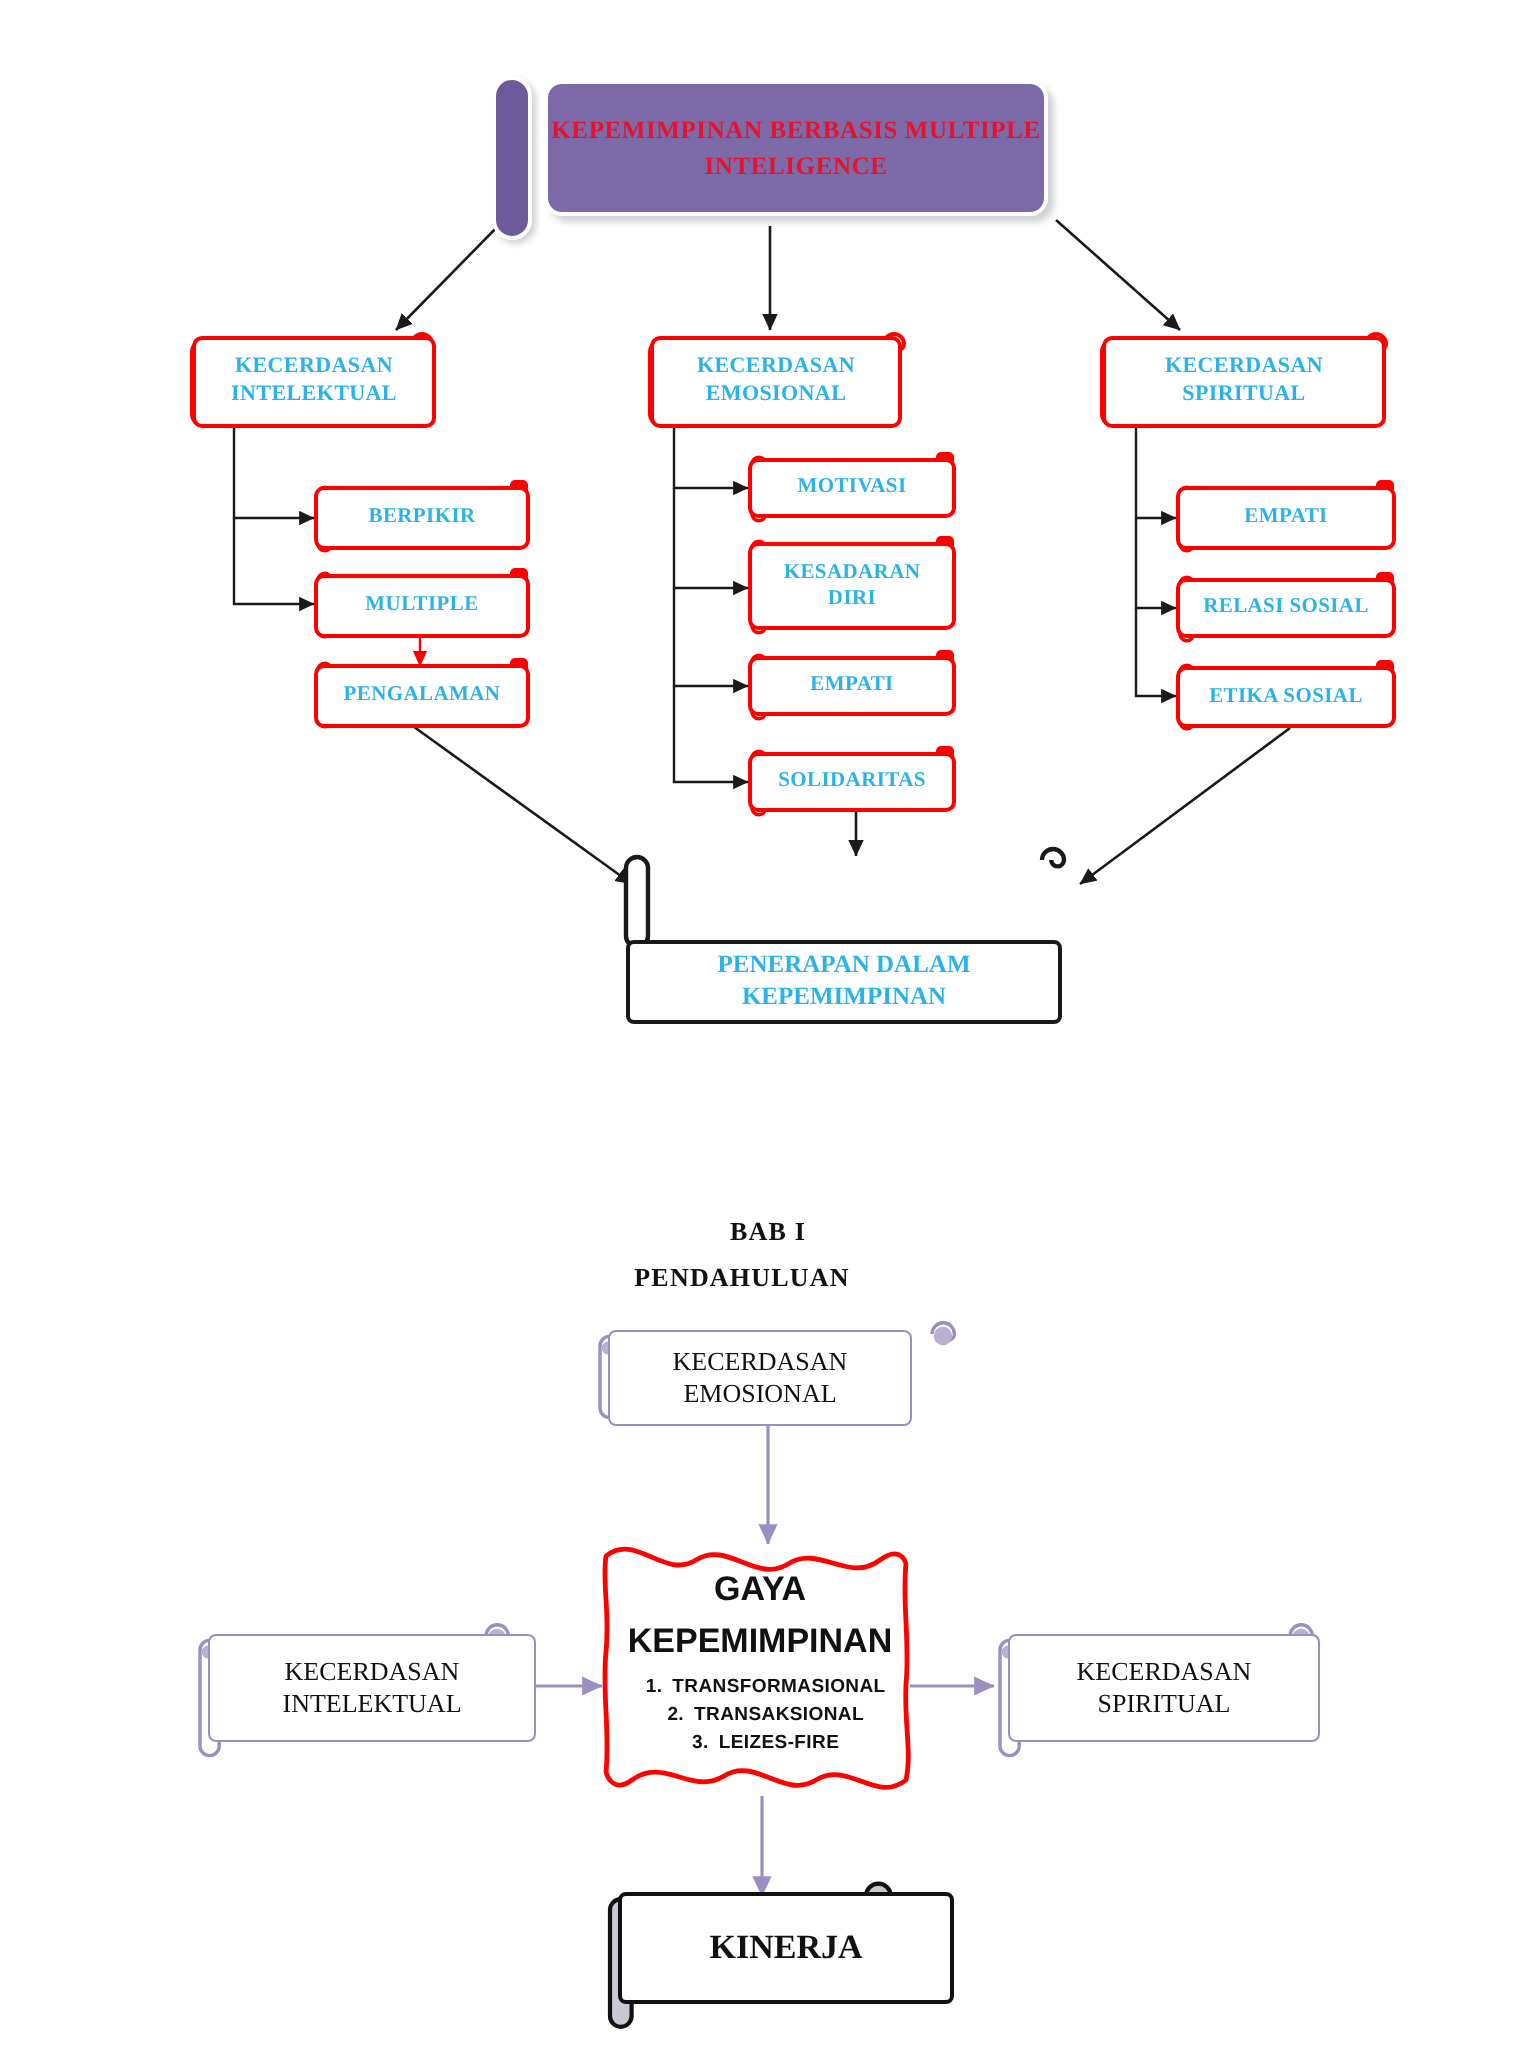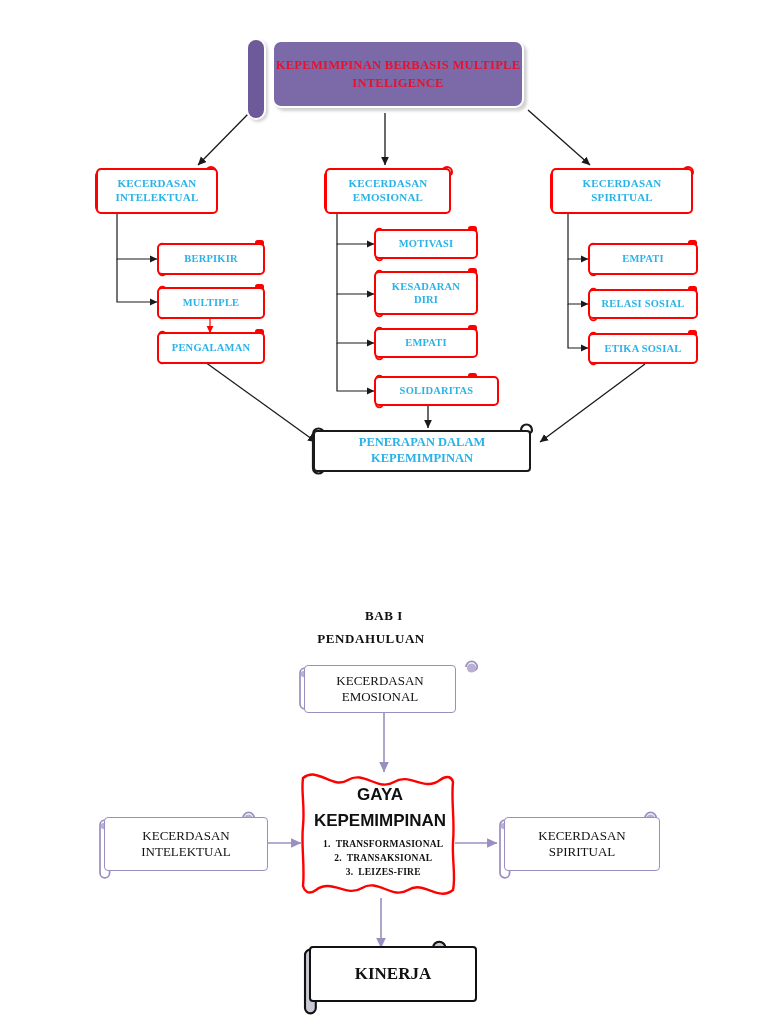--- a/index.html
+++ b/index.html
@@ -85,20 +85,21 @@
     box-shadow: 2px 2px 3px rgba(0,0,0,0.18);
   }
   
   .black-box {
     border: 2.5px solid #1a1a1a;
     border-radius: 4px;
     color: #2ab3e8;
     font-weight: bold;
     font-size: 12.5px;
     background: #ffffff;
+    margin-top: 40px;
   }
   
   .purple-box {
     border: 1.8px solid #9a8fc0;
     border-radius: 4px;
     color: #111111;
     font-size: 13px;
     background: #ffffff;
   }
   .kinerja-box {
@@ -132,21 +133,21 @@
     font-family: "Liberation Sans", sans-serif;
     font-weight: bold;
     font-size: 17px;
     line-height: 1.55;
     text-align: center;
   }
   .gaya-list {
     margin: 2px 0 0 0;
     padding: 0;
     list-style: none;
-    font-family: Liberation Serif, serif;
+    font-family: Liberation Sans, sans-serif;
     font-weight: bold;
     font-size: 9.5px;
     line-height: 1.5;
     letter-spacing: 0.2px;
   }
   .gaya-list li { white-space: nowrap; }
   .gaya-list .num { display: inline-block; width: 14px; text-align: right; margin-right: 5px; }
 </style>
 </head>
 <body>
@@ -358,21 +359,21 @@
   <div class="node red-box small" style="left:374px; top:229px; width:104px; height:30px;">
     <span class="label">MOTIVASI</span>
   </div>
   <div class="node red-box small" style="left:374px; top:271px; width:104px; height:44px;">
     <span class="label">KESADARAN
 DIRI</span>
   </div>
   <div class="node red-box small" style="left:374px; top:328px; width:104px; height:30px;">
     <span class="label">EMPATI</span>
   </div>
-  <div class="node red-box small" style="left:374px; top:376px; width:125px; height:30px;">
+  <div class="node red-box small" style="left:374px; top:376px; width:104px; height:30px;">
     <span class="label">SOLIDARITAS</span>
   </div>
 
   <div class="node red-box small" style="left:588px; top:243px; width:110px; height:32px;">
     <span class="label">EMPATI</span>
   </div>
   <div class="node red-box small" style="left:588px; top:289px; width:110px; height:30px;">
     <span class="label">RELASI SOSIAL</span>
   </div>
   <div class="node red-box small" style="left:588px; top:333px; width:110px; height:31px;">

